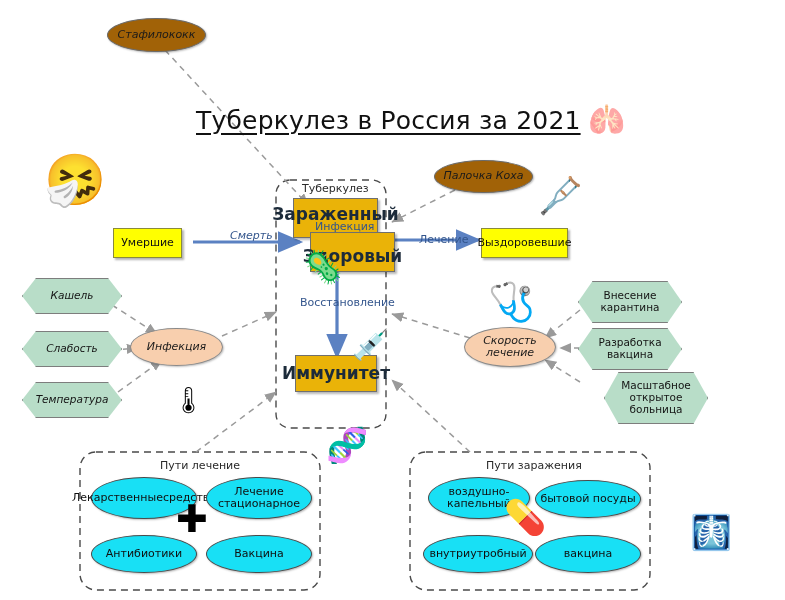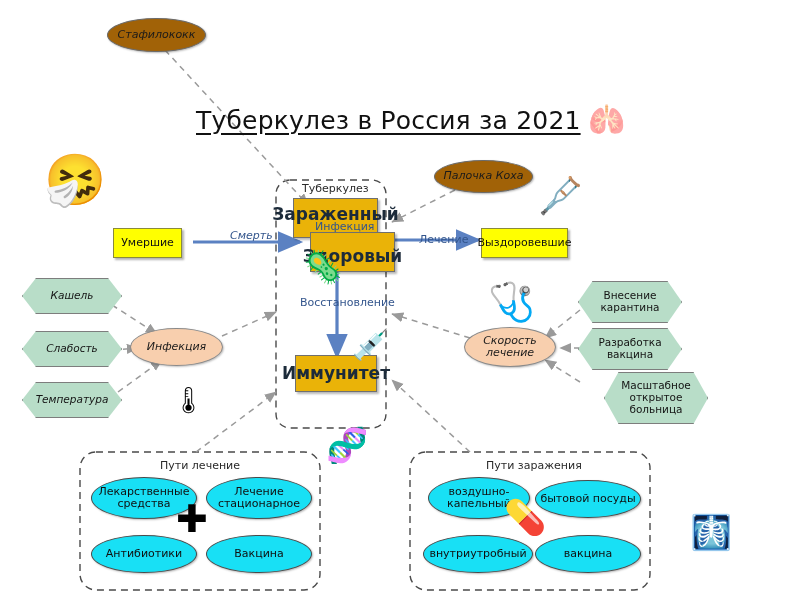--- a/index.html
+++ b/index.html
@@ -200,21 +200,21 @@
     <span class="nlabel">вакцина</span>
   </div>
   <div class="node hex up" style="left:604px;top:372px;width:104px;height:52px;flex-direction:column;">
     <span class="nlabel">Масштабное</span>
     <span class="nlabel">открытое</span>
     <span class="nlabel">больница</span>
   </div>
 
   <div class="grp-title" style="left:160px;top:459px;">Пути лечение</div>
 
-  <div class="node ell-cyan" style="left:91px;top:477px;width:106px;height:42px;flex-direction:column;">
+  <div class="node ell-cyan" style="left:91px;top:477px;width:106px;height:42px;flex-direction:row;">
     <span class="nlabel">Лекарственные</span>
     <span class="nlabel">средства</span>
   </div>
   <div class="node ell-cyan" style="left:206px;top:477px;width:106px;height:42px;flex-direction:column;">
     <span class="nlabel">Лечение</span>
     <span class="nlabel">стационарное</span>
   </div>
   <div class="node ell-cyan" style="left:91px;top:535px;width:106px;height:38px;">
     <span class="nlabel">Антибиотики</span>
   </div>

